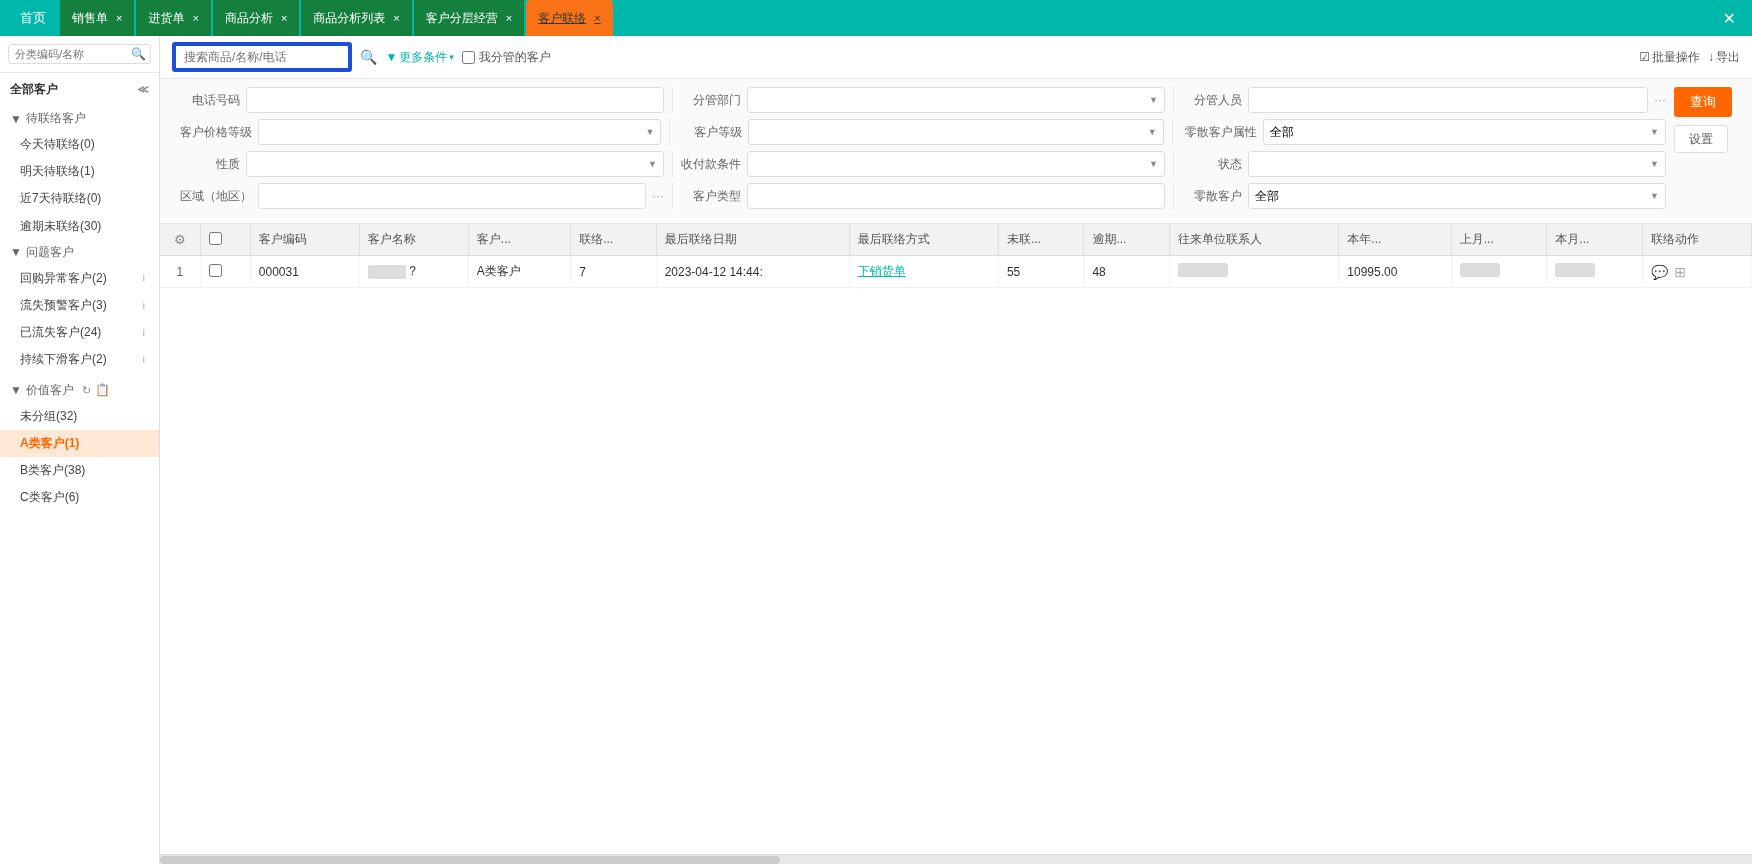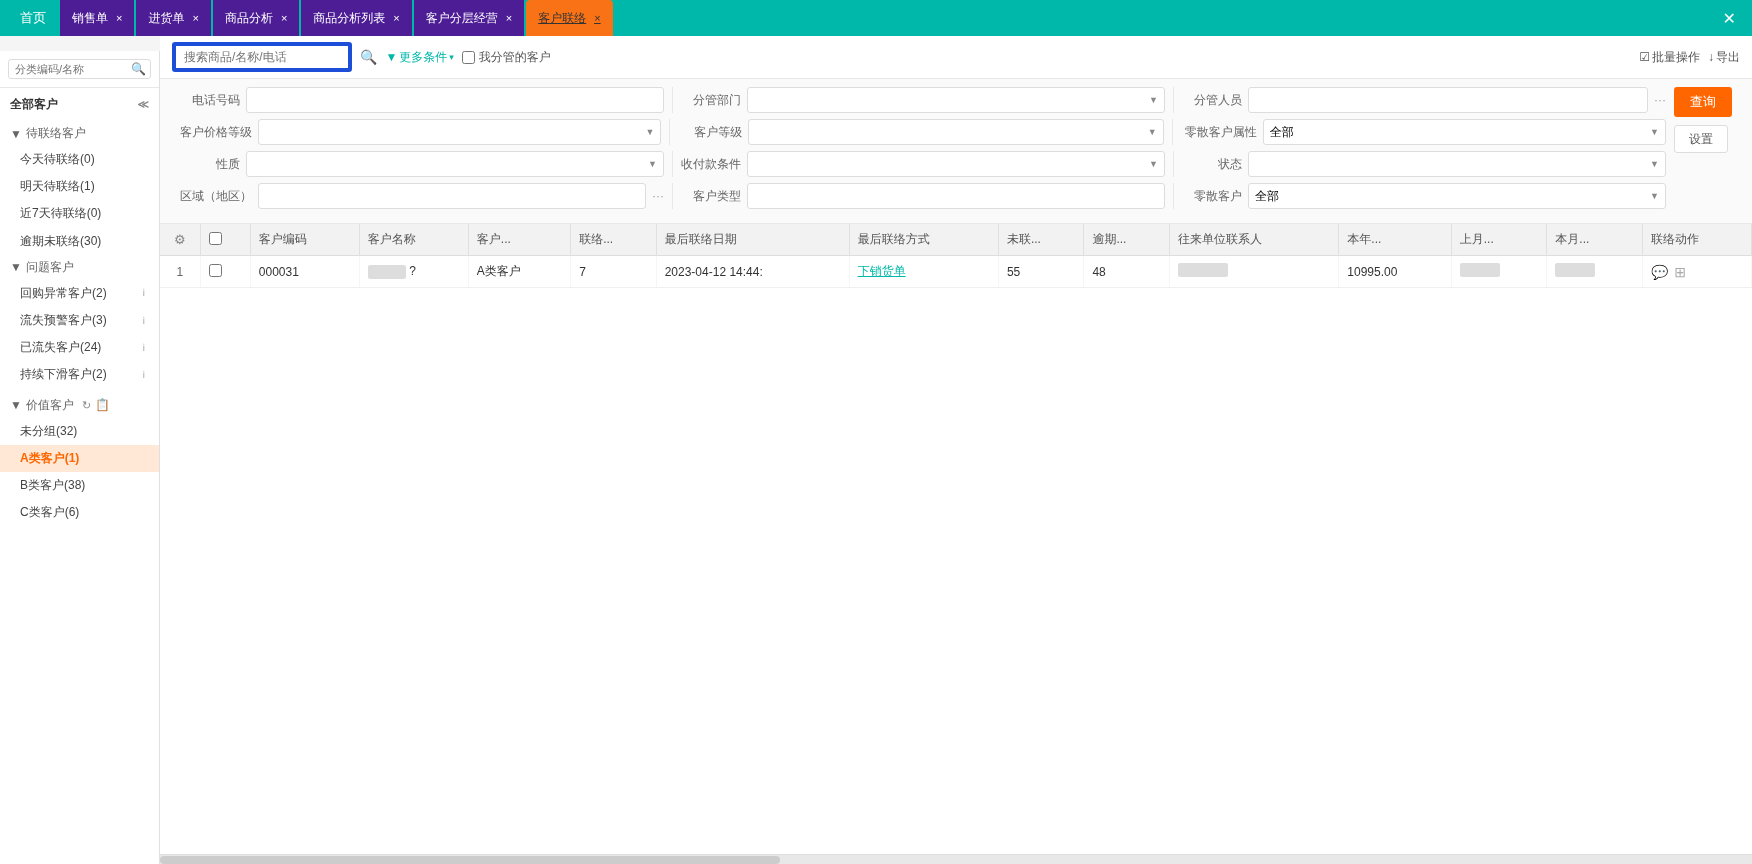--- a/index.html
+++ b/index.html
@@ -8,21 +8,21 @@
     
     .top-nav {
       background: #00b8a9;
       height: 36px;
       display: flex;
       align-items: center;
       padding: 0 8px;
       gap: 2px;
     }
     .nav-tab {
-      background: #4c1d95;
+      background: #15803d;
       color: #fff;
       padding: 0 12px;
       height: 36px;
       display: flex;
       align-items: center;
       cursor: pointer;
       gap: 4px;
       font-size: 13px;
     }
     .nav-tab.active {
@@ -61,21 +61,20 @@
     }
 
     
     .sidebar {
       width: 160px;
       background: #fff;
       border-right: 1px solid #e0e0e0;
       display: flex;
       flex-direction: column;
       flex-shrink: 0;
-      margin-top: 15px;
     }
     .sidebar-search {
       padding: 8px;
       display: flex;
       align-items: center;
       border-bottom: 1px solid #e8e8e8;
     }
     .sidebar-search input {
       border: 1px solid #ddd;
       border-radius: 3px;

